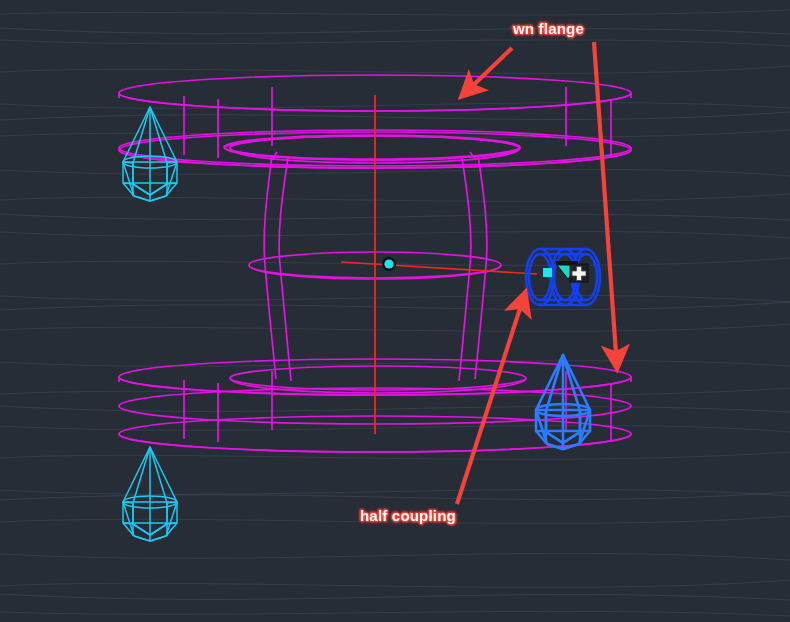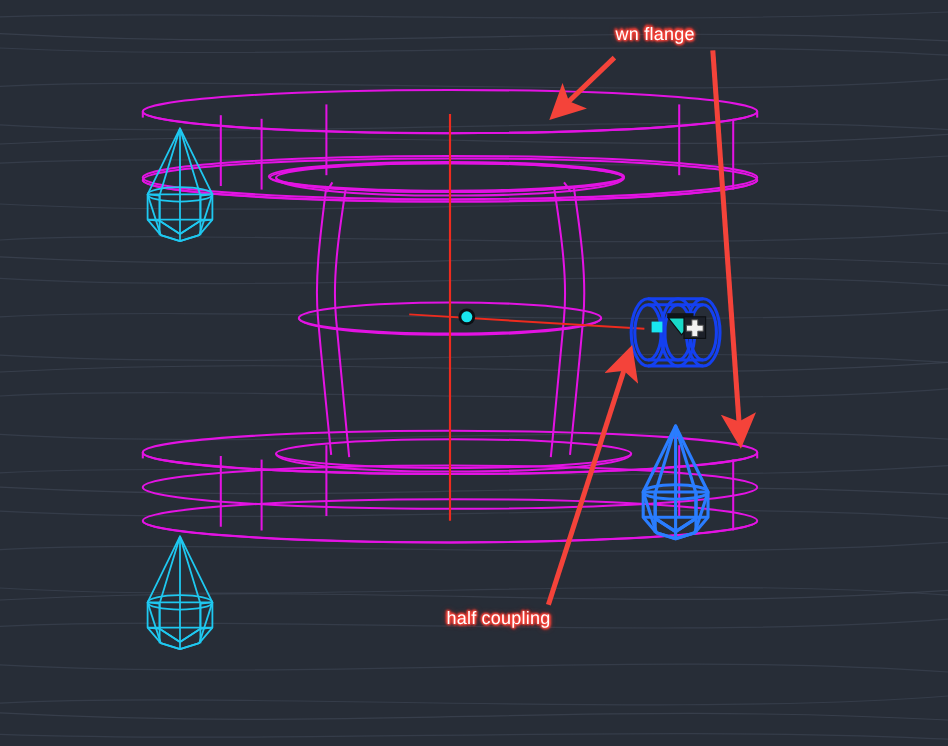--- a/index.html
+++ b/index.html
@@ -15,30 +15,30 @@
   
   #bg-texture{position:absolute;inset:0;pointer-events:none;}
 
   #cad-canvas{position:absolute;inset:0;}
 
   
   .anno-label{
     position:absolute;
     color:#ffffff;
     font-size:15px;
-    font-weight:400;
+    font-weight:700;
     letter-spacing:.2px;
     white-space:nowrap;
     text-shadow:
       0 0 2px #f4433a, 1px 0 2px #f4433a, -1px 0 2px #f4433a,
       0 1px 2px #f4433a, 0 -1px 2px #f4433a, 0 0 5px #f4433a,
       1px 1px 2px #f4433a, -1px -1px 2px #f4433a;
   }
   #label-wn-flange{left:513px;top:20px;}
-  #label-half-coupling{left:372px;top:507px;}
+  #label-half-coupling{left:360px;top:507px;}
 </style>
 </head>
 <body>
 
 <div id="app">
 
   <svg id="bg-texture" width="790" height="622" viewBox="0 0 790 622">
     <rect x="0" y="0" width="790" height="622" fill="#272d37"></rect>
     <g stroke="#3a4250" stroke-width="1" fill="none" opacity="0.75">
       <path d="M0 14 C 200 8, 500 22, 790 10"></path>

